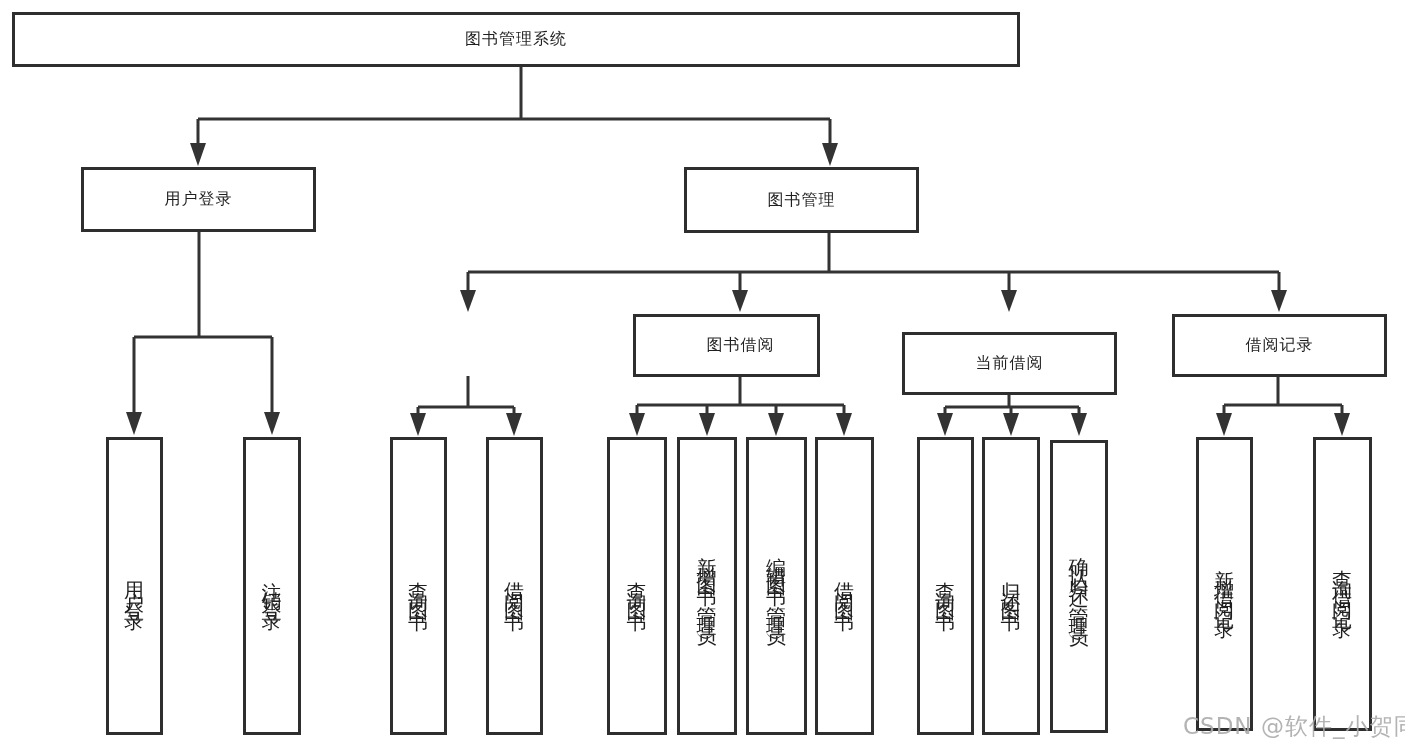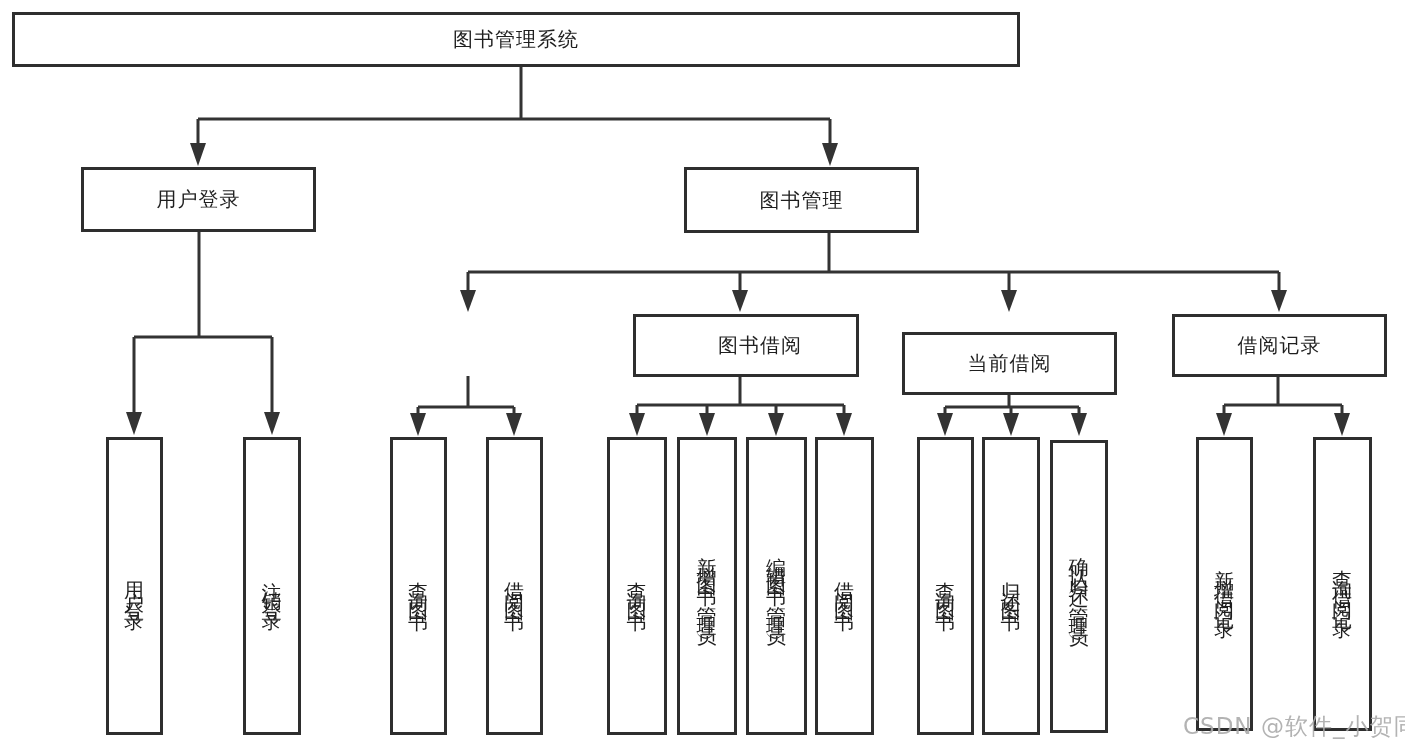--- a/index.html
+++ b/index.html
@@ -1,21 +1,21 @@
 <!DOCTYPE html>
 <html><head>
 <meta charset="utf-8">
 <style>
   html,body{margin:0;padding:0;background:#ffffff;}
   body{font-family:"DejaVu Sans",sans-serif;}
   .stage{position:relative;width:1405px;height:747px;background:#ffffff;overflow:hidden;}
   .wires{position:absolute;left:0;top:0;width:1405px;height:747px;}
   .node{position:absolute;box-sizing:border-box;background:#ffffff;border:3px solid #2e2e2e;
         display:flex;align-items:center;justify-content:center;z-index:2;}
-  .hbox{font-size:20px;color:#1f1f1f;letter-spacing:1px;}
+  .hbox{font-size:16px;color:#1f1f1f;letter-spacing:1px;}
   .vbox .vtext{writing-mode:vertical-rl;text-orientation:mixed;font-size:20px;
         letter-spacing:10px;line-height:1;color:#1f1f1f;}
   .watermark{position:absolute;left:1183px;top:711px;font-size:23px;color:#ababab;
         opacity:.9;z-index:5;white-space:nowrap;letter-spacing:1px;}
 </style>
 </head>
 <body>
 
 <div class="stage">
 
@@ -63,21 +63,21 @@
     <span>图书管理系统</span>
   </div>
 
   <div class="node hbox" style="left:81px;top:167px;width:235px;height:65px;">
     <span>用户登录</span>
   </div>
   <div class="node hbox" style="left:684px;top:167px;width:235px;height:66px;">
     <span>图书管理</span>
   </div>
 
-  <div class="node hbox" style="left:633px;top:314px;width:226px;height:63px;padding-left:28px;">
+  <div class="node hbox" style="left:633px;top:314px;width:187px;height:63px;padding-left:28px;">
     <span>图书借阅</span>
   </div>
   <div class="node hbox" style="left:902px;top:332px;width:215px;height:63px;">
     <span>当前借阅</span>
   </div>
   <div class="node hbox" style="left:1172px;top:314px;width:215px;height:63px;text-align:right;">
     <span>借阅记录</span>
   </div>
 
   <div class="node vbox" style="left:106px;top:437px;width:57px;height:298px;">

